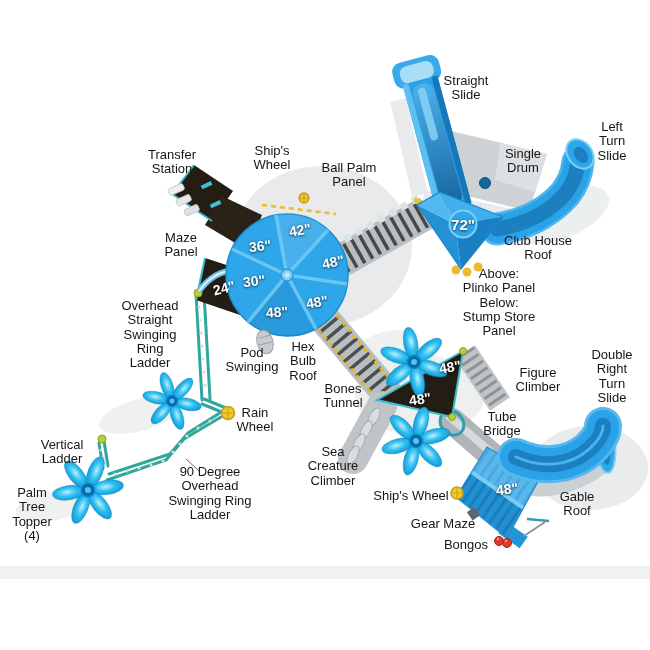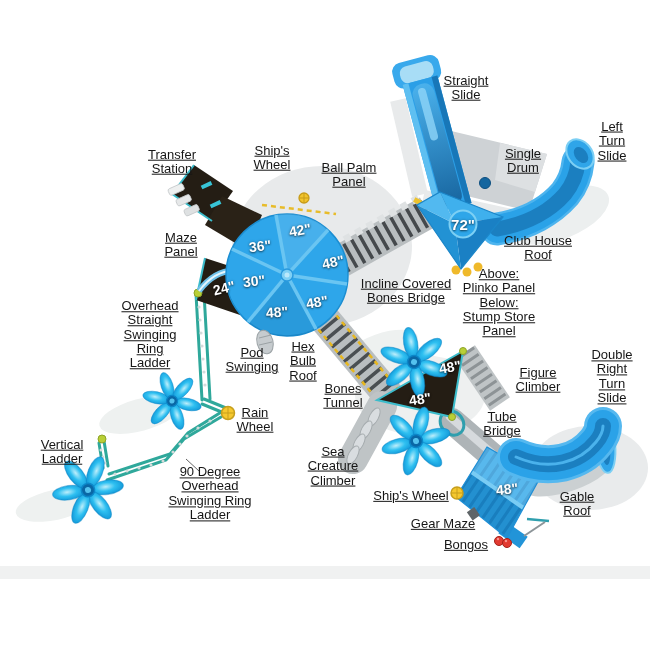--- a/index.html
+++ b/index.html
@@ -1,20 +1,20 @@
 <!DOCTYPE html>
 <html><head>
 <meta charset="utf-8">
 <style>
   html,body{margin:0;padding:0;background:#fff;}
   .stage{position:relative;width:650px;height:650px;background:#ffffff;overflow:hidden;
          font-family:"Liberation Sans",sans-serif;}
   .stage svg{position:absolute;left:0;top:0;}
   .lbl{position:absolute;transform:translate(-50%,-50%);font-size:13px;line-height:1.1;
-       color:#161616;text-align:center;white-space:pre-line;pointer-events:none;text-decoration:underline;}
+       color:#161616;text-align:center;white-space:pre-line;pointer-events:none;}
   .dim{position:absolute;font-size:14px;font-weight:bold;color:#ffffff;white-space:nowrap;
        text-shadow:0 1px 2px rgba(0,0,0,.55),0 0 3px rgba(0,0,0,.30);pointer-events:none;}
 </style>
 </head>
 <body>
 
 <div class="stage">
 <svg width="650" height="650" viewBox="0 0 650 650">
   <defs>
     <radialGradient id="petalG" cx="45%" cy="45%" r="65%">
@@ -286,38 +286,40 @@
 Slide</div>
   <div class="lbl" style="left:181px;top:245px">Maze
 Panel</div>
   <div class="lbl" style="left:538px;top:248px">Club House
 Roof</div>
   <div class="lbl" style="left:499px;top:303px">Above:
 Plinko Panel
 Below:
 Stump Store
 Panel</div>
-  <div class="lbl" style="left:406px;top:291px">Incline Covered
-Bones Bridge</div>
   <div class="lbl" style="left:150px;top:335px">Overhead
 Straight
 Swinging
 Ring
 Ladder</div>
   <div class="lbl" style="left:252px;top:360px">Pod
 Swinging</div>
   <div class="lbl" style="left:303px;top:361px">Hex
 Bulb
 Roof</div>
   <div class="lbl" style="left:343px;top:396px">Bones
 Tunnel</div>
   <div class="lbl" style="left:255px;top:420px">Rain
 Wheel</div>
   <div class="lbl" style="left:62px;top:452px">Vertical
 Ladder</div>
+  <div class="lbl" style="left:32px;top:515px">Palm
+Tree
+Topper
+(4)</div>
   <div class="lbl" style="left:210px;top:494px">90 Degree
 Overhead
 Swinging Ring
 Ladder</div>
   <div class="lbl" style="left:333px;top:466px">Sea
 Creature
 Climber</div>
   <div class="lbl" style="left:411px;top:496px">Ship's Wheel</div>
   <div class="lbl" style="left:443px;top:524px">Gear Maze</div>
   <div class="lbl" style="left:466px;top:545px">Bongos</div>

